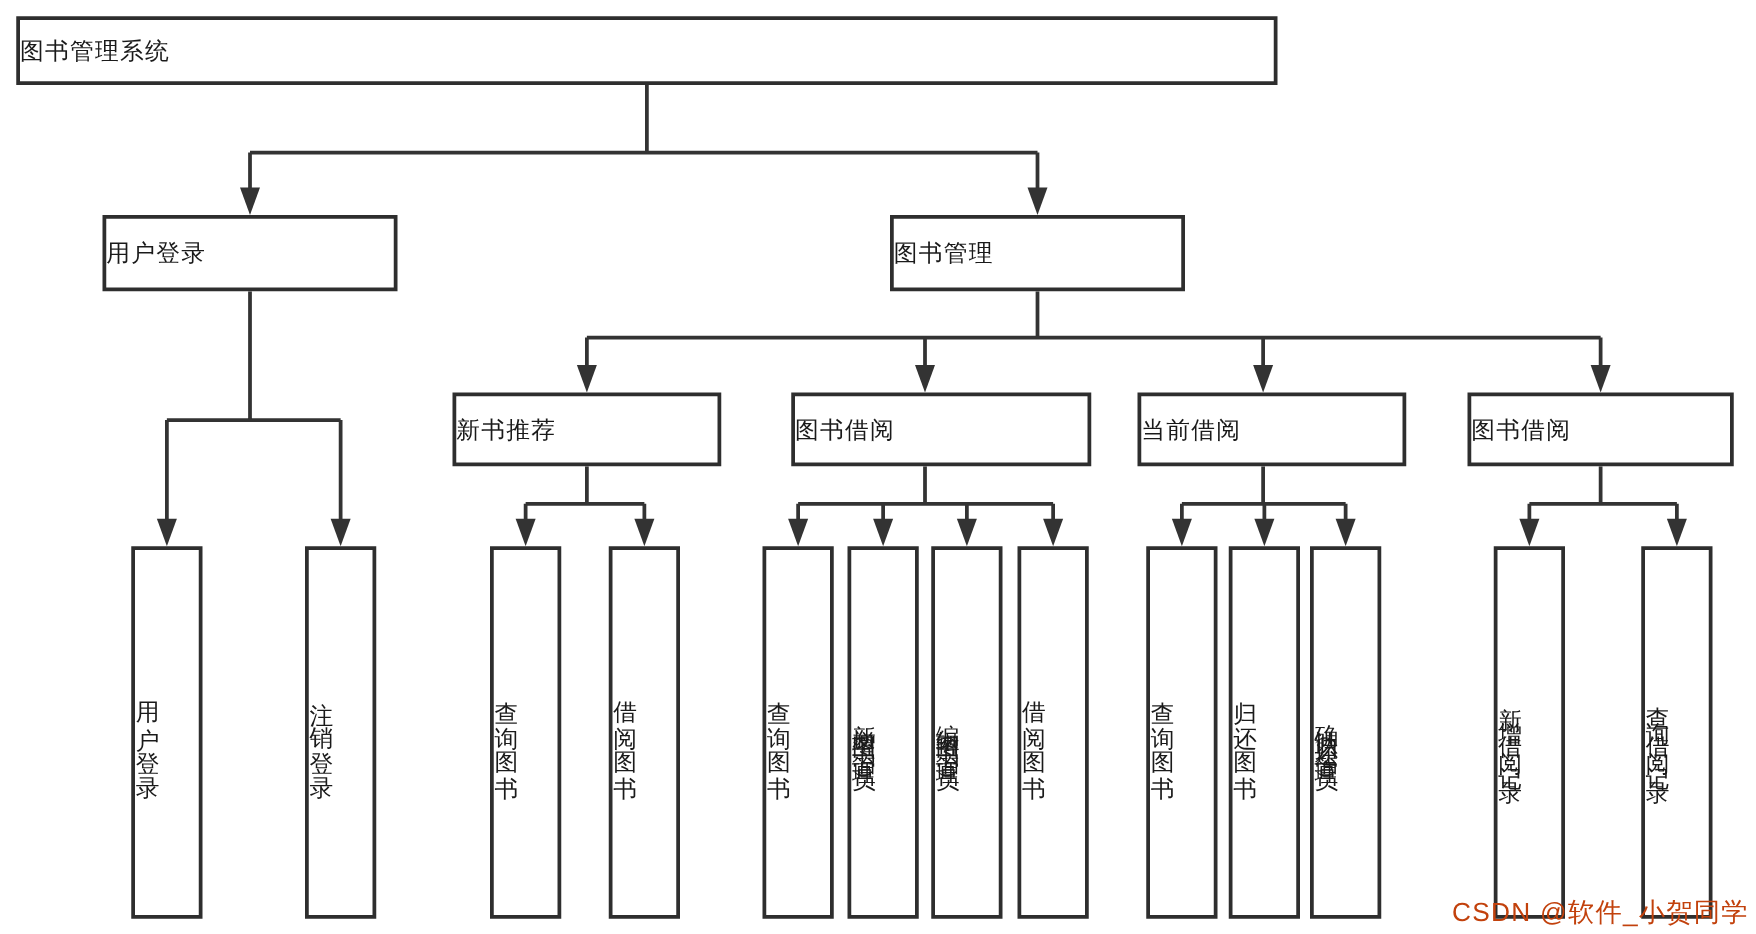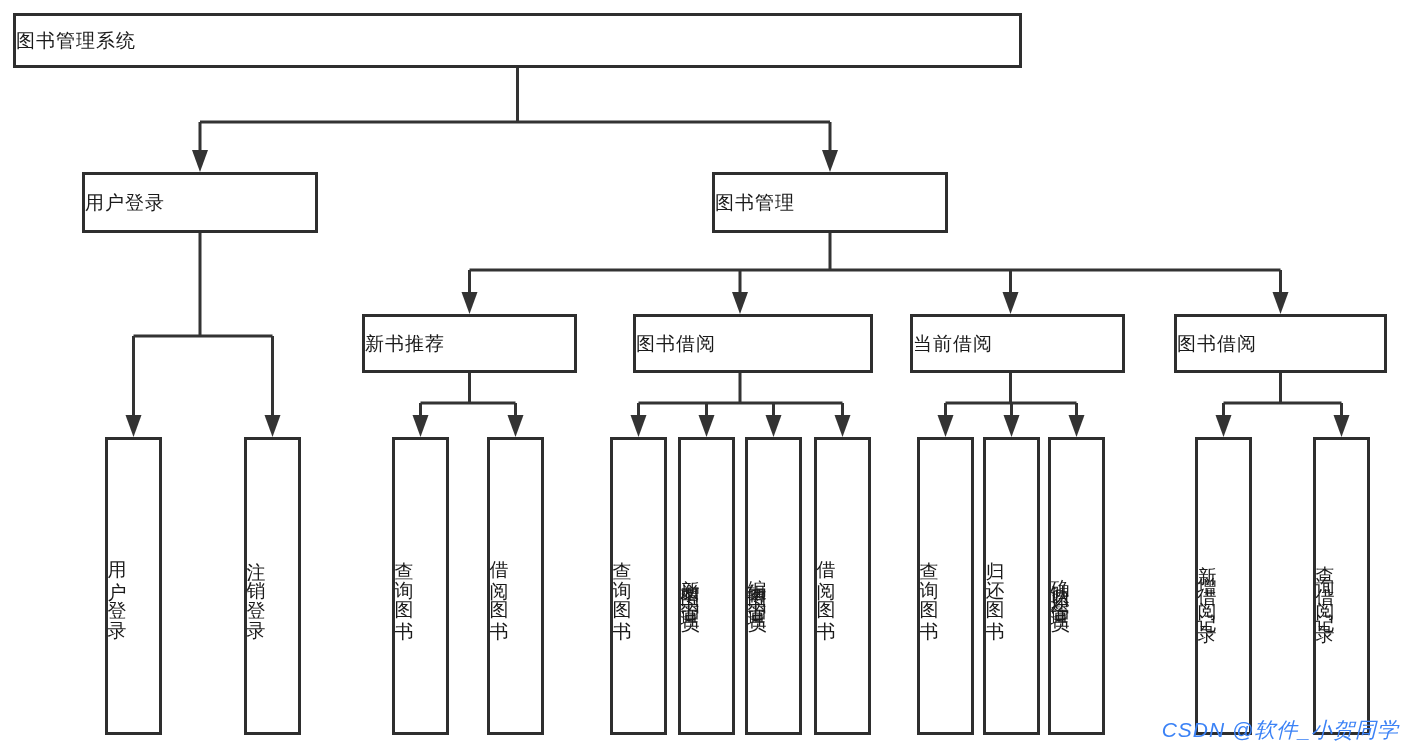--- a/index.html
+++ b/index.html
@@ -29,24 +29,23 @@
     line-height:1;
     white-space:nowrap;
   }
   .v4 span{letter-spacing:20px;}
   .v6 span{letter-spacing:12px;}
   .v9 span{letter-spacing:5px;}
   .watermark{
     position:absolute;
     right:6px;bottom:3px;
     font-size:21px;
-    color:#3b82f6;
+    color:#c2410c;
     letter-spacing:1px;
     z-index:3;
-    font-style:italic;
   }
 </style>
 </head>
 <body>
 
 <div id="canvas">
 
   <svg class="connectors" width="1405" height="747" viewBox="0 0 1405 747" stroke="#333333" stroke-width="3" fill="#333333">
 
     <path fill="none" d="M517.5 68 V122 M200 122 H830 M200 122 V152 M830 122 V152"></path>

